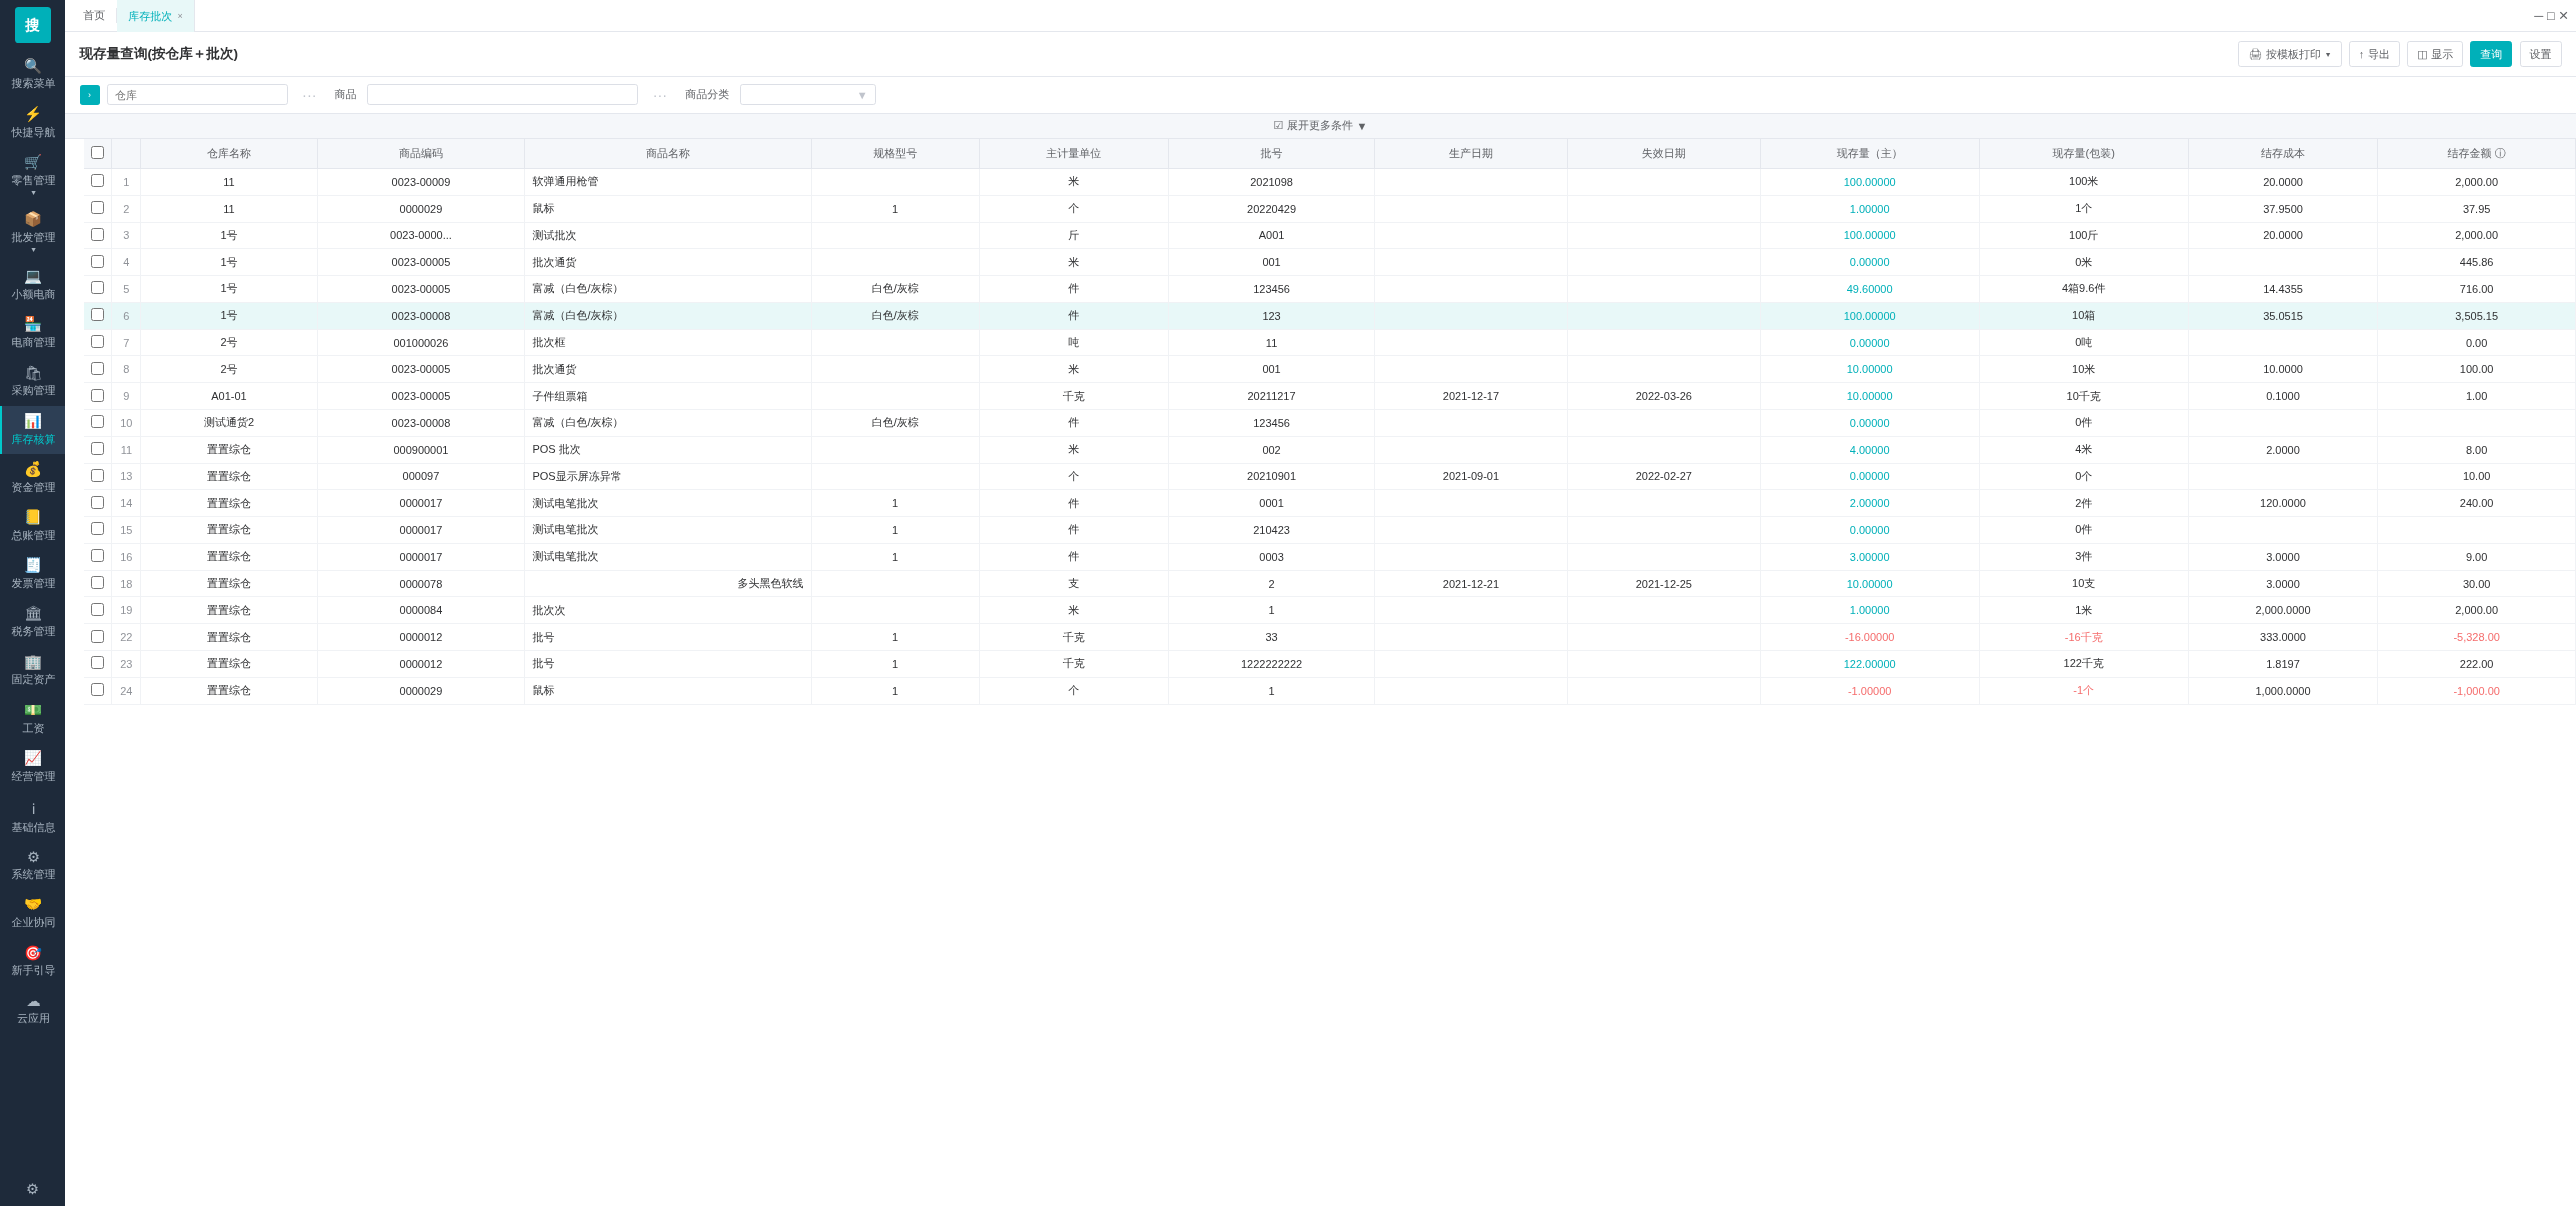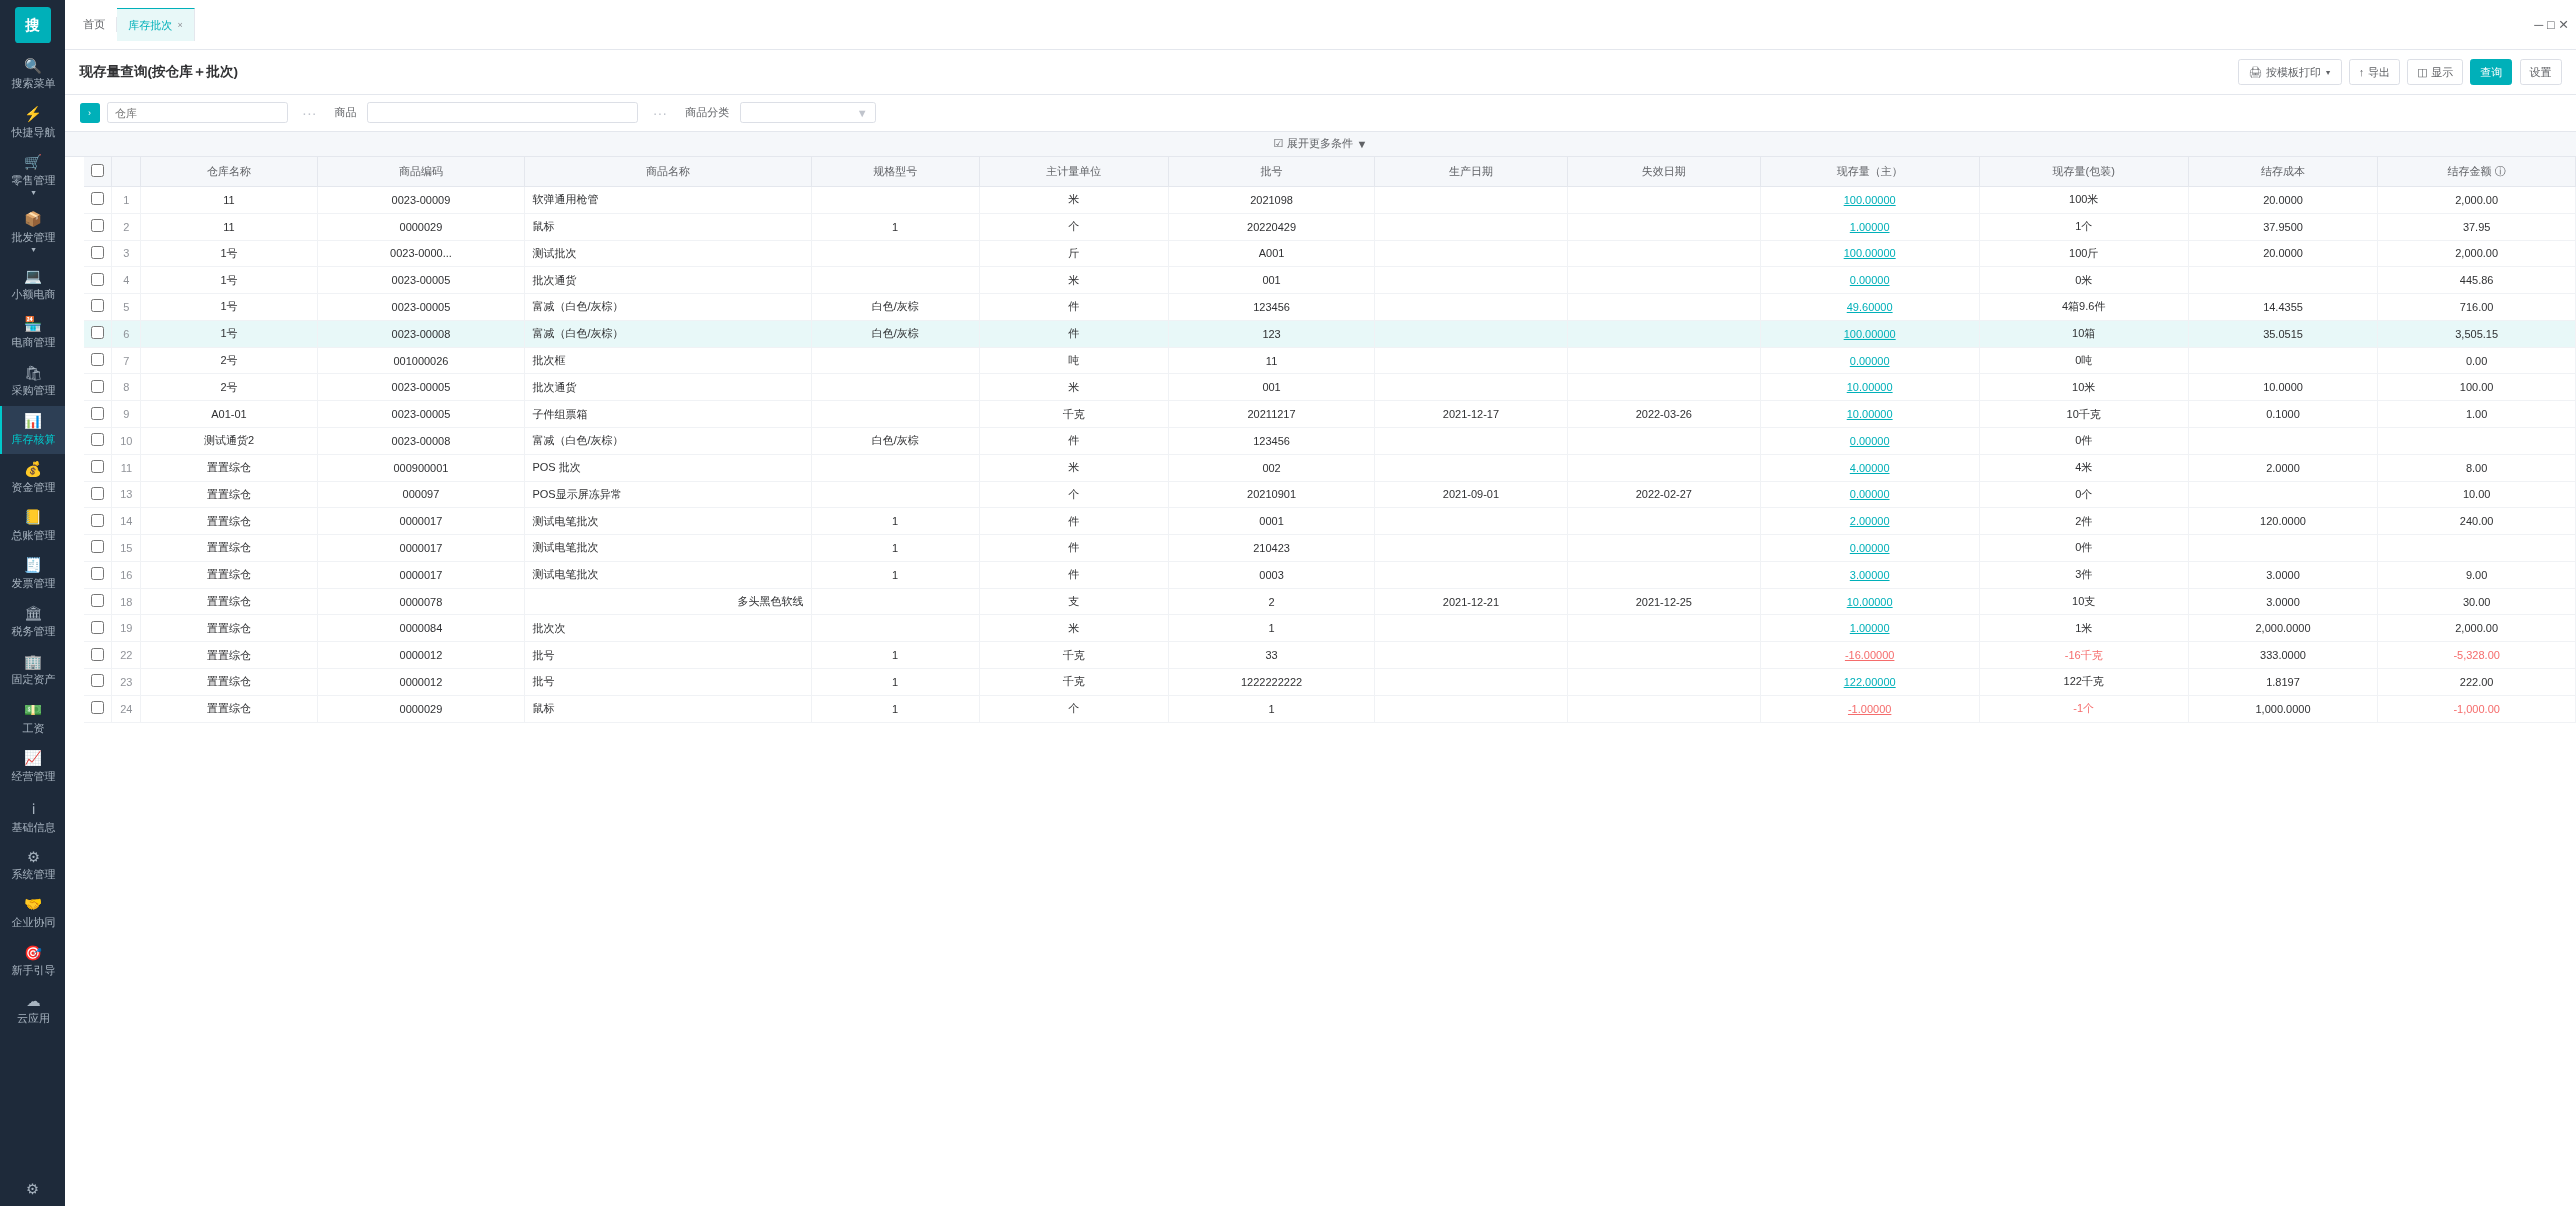--- a/index.html
+++ b/index.html
@@ -57,21 +57,21 @@
       overflow: hidden;
       background: #f0f2f5;
     }
 
     
     .top-tabs {
       display: flex;
       align-items: center;
       background: #fff;
       border-bottom: 0.9px solid #e4e7ed;
-      height: 50px;
+      height: 32px;
       padding: 0 0 0 7.2px;
       flex-shrink: 0;
     }
     .tab-item {
       display: flex; align-items: center;
       padding: 0 11px;
       height: 33px;
       cursor: pointer;
       color: #606266;
       border-right: 0.9px solid #e4e7ed;
@@ -235,21 +235,21 @@
     }
     table tbody td {
       padding: 5.4px 7.2px;
       border-bottom: 0.9px solid #f0f2f5;
       border-right: 0.9px solid #f0f2f5;
       text-align: center;
       color: #303133;
       white-space: nowrap;
     }
     table tbody tr.active-row { background: #e8f8f8; }
-    .link-text { color: #00b0b9; text-decoration: underline; cursor: pointer; }
+    .link-text { color: #00b0b9; cursor: pointer; }
     .red-text { color: #f56c6c; }
     .row-num { color: #909399; text-align: center; }
 
     
     .table-footer {
       background: #fdf6ec;
       border-top: 1.8px solid #e4e7ed;
       display: flex;
       align-items: center;
       padding: 7.2px 14.5px;

